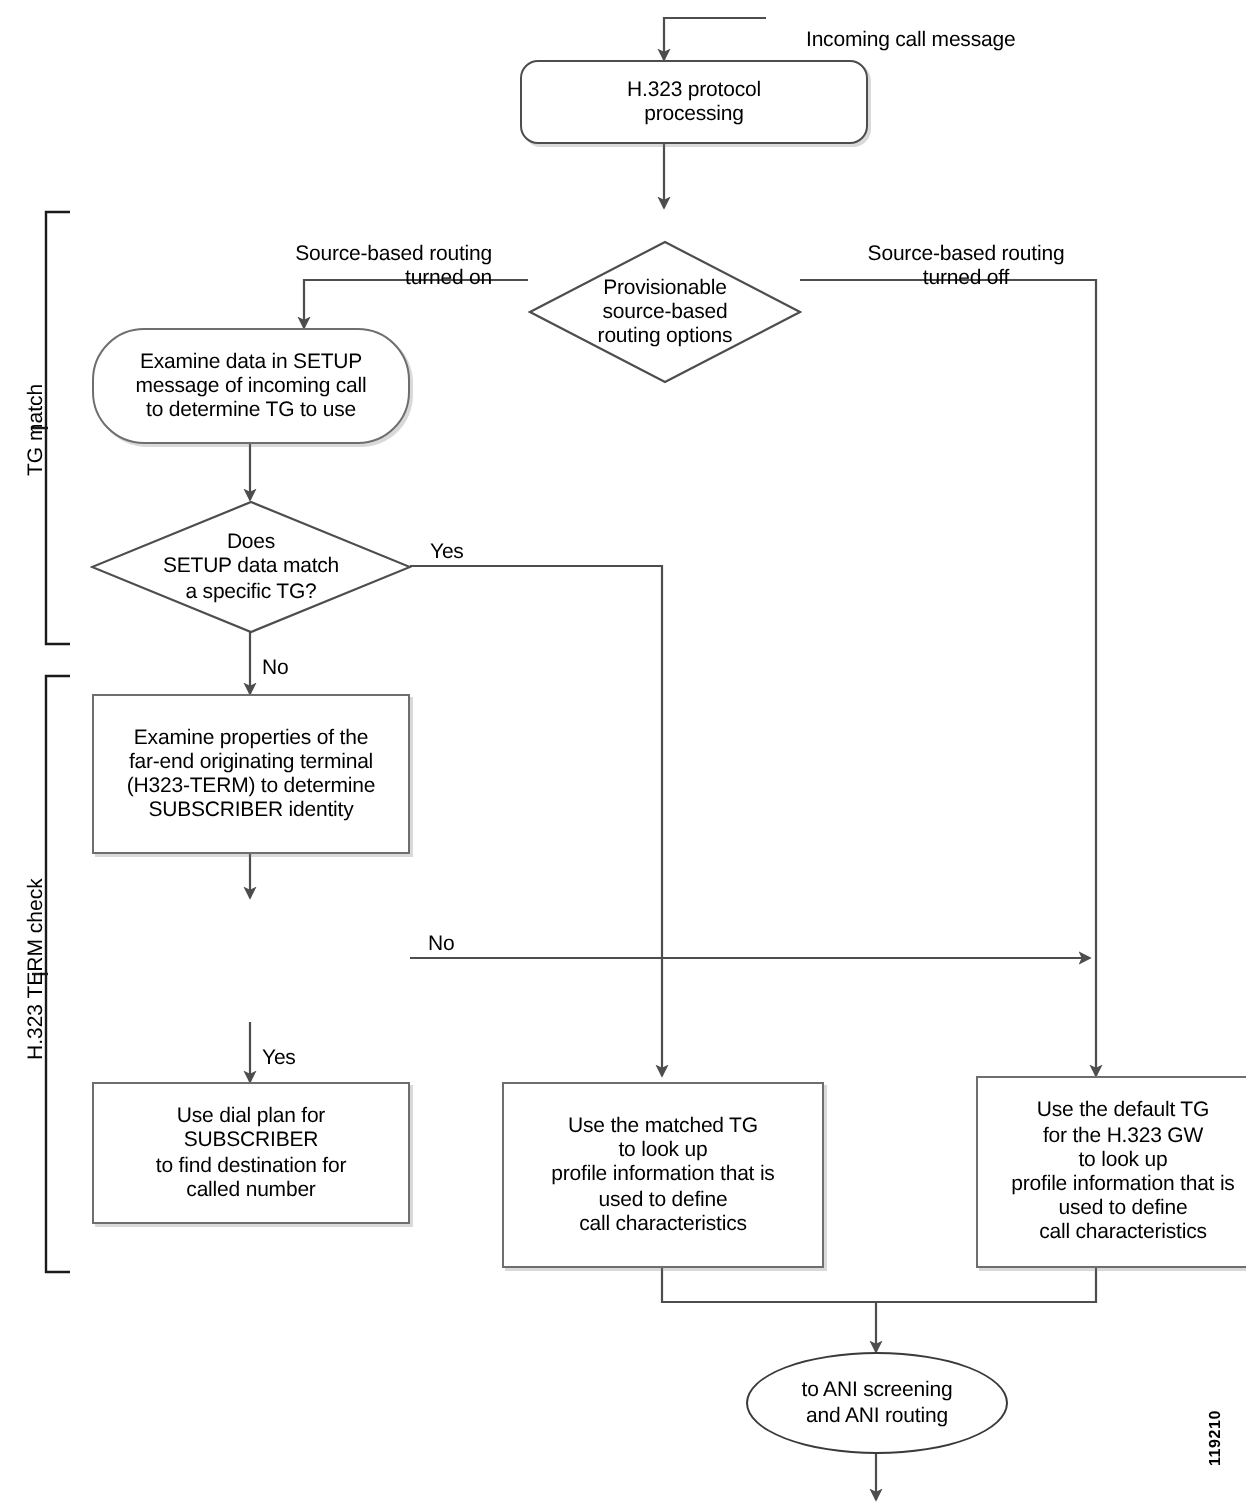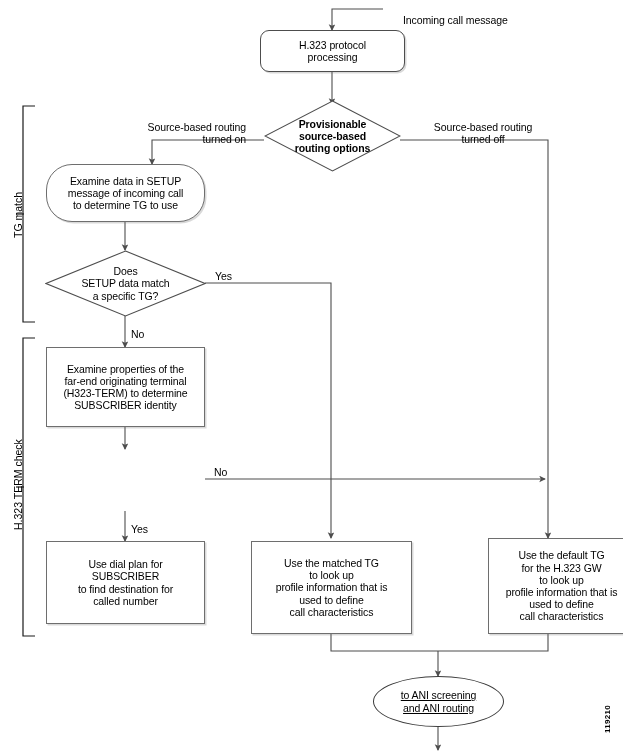--- a/index.html
+++ b/index.html
@@ -168,24 +168,24 @@
   <div class="lbl" style="left:214px; top:466px;">No</div>
 
   <div class="lbl" style="left:131px; top:523px;">Yes</div>
 
   <div class="vlabel" style="left:12px; top:238px;">TG match</div>
 
   <div class="vlabel" style="left:12px; top:530px;">H.323 TERM check</div>
 
   <div class="figid" style="left:603px; top:733px;">119210</div>
 
-  <div class="node rounded" style="left:260px; top:30px; width:145px; height:42px;">H.323 protocol
+  <div class="node rounded" style="left:260px; top:30px; width:174px; height:42px;">H.323 protocol
 processing</div>
 
-  <div class="diamond-wrap" style="left:264px; top:100px; width:137px; height:72px;font-weight:bold;">
+  <div class="diamond-wrap" style="left:264px; top:120px; width:137px; height:72px;">
     <svg width="137" height="72" viewBox="0 0 137 72" xmlns="http://www.w3.org/2000/svg">
       <polygon points="68.5,1 136,36 68.5,71 1,36" fill="#ffffff" stroke="#4d4d4d" stroke-width="1.1"></polygon>
     </svg>
     <div class="diamond-label">Provisionable
 source-based
 routing options</div>
   </div>
 
   <div class="node rect" style="left:46px; top:164px; width:159px; height:58px;border-radius:26px;">Examine data in SETUP
 message of incoming call
@@ -199,34 +199,34 @@
 SETUP data match
 a specific TG?</div>
   </div>
 
   <div class="node rect" style="left:46px; top:347px; width:159px; height:80px;">Examine properties of the
 far-end originating terminal
 (H323-TERM) to determine
 SUBSCRIBER identity</div>
 
 
-  <div class="node rect" style="left:46px; top:541px; width:159px; height:83px;">Use dial plan for
+  <div class="node rect" style="left:46px; top:541px; width:159px; height:71px;">Use dial plan for
 SUBSCRIBER
 to find destination for
 called number</div>
 
   <div class="node rect" style="left:251px; top:541px; width:161px; height:93px;">Use the matched TG
 to look up
 profile information that is
 used to define
 call characteristics</div>
 
   <div class="node rect" style="left:488px; top:538px; width:147px; height:96px;">Use the default TG
 for the H.323 GW
 to look up
 profile information that is
 used to define
 call characteristics</div>
 
-  <div class="node oval" style="left:373px; top:676px; width:131px; height:51px;text-decoration:underline;">to ANI screening
+  <div class="node oval" style="left:373px; top:676px; width:131px; height:51px;">to ANI screening
 and ANI routing</div>
 
 </div>
 
 </body></html>

